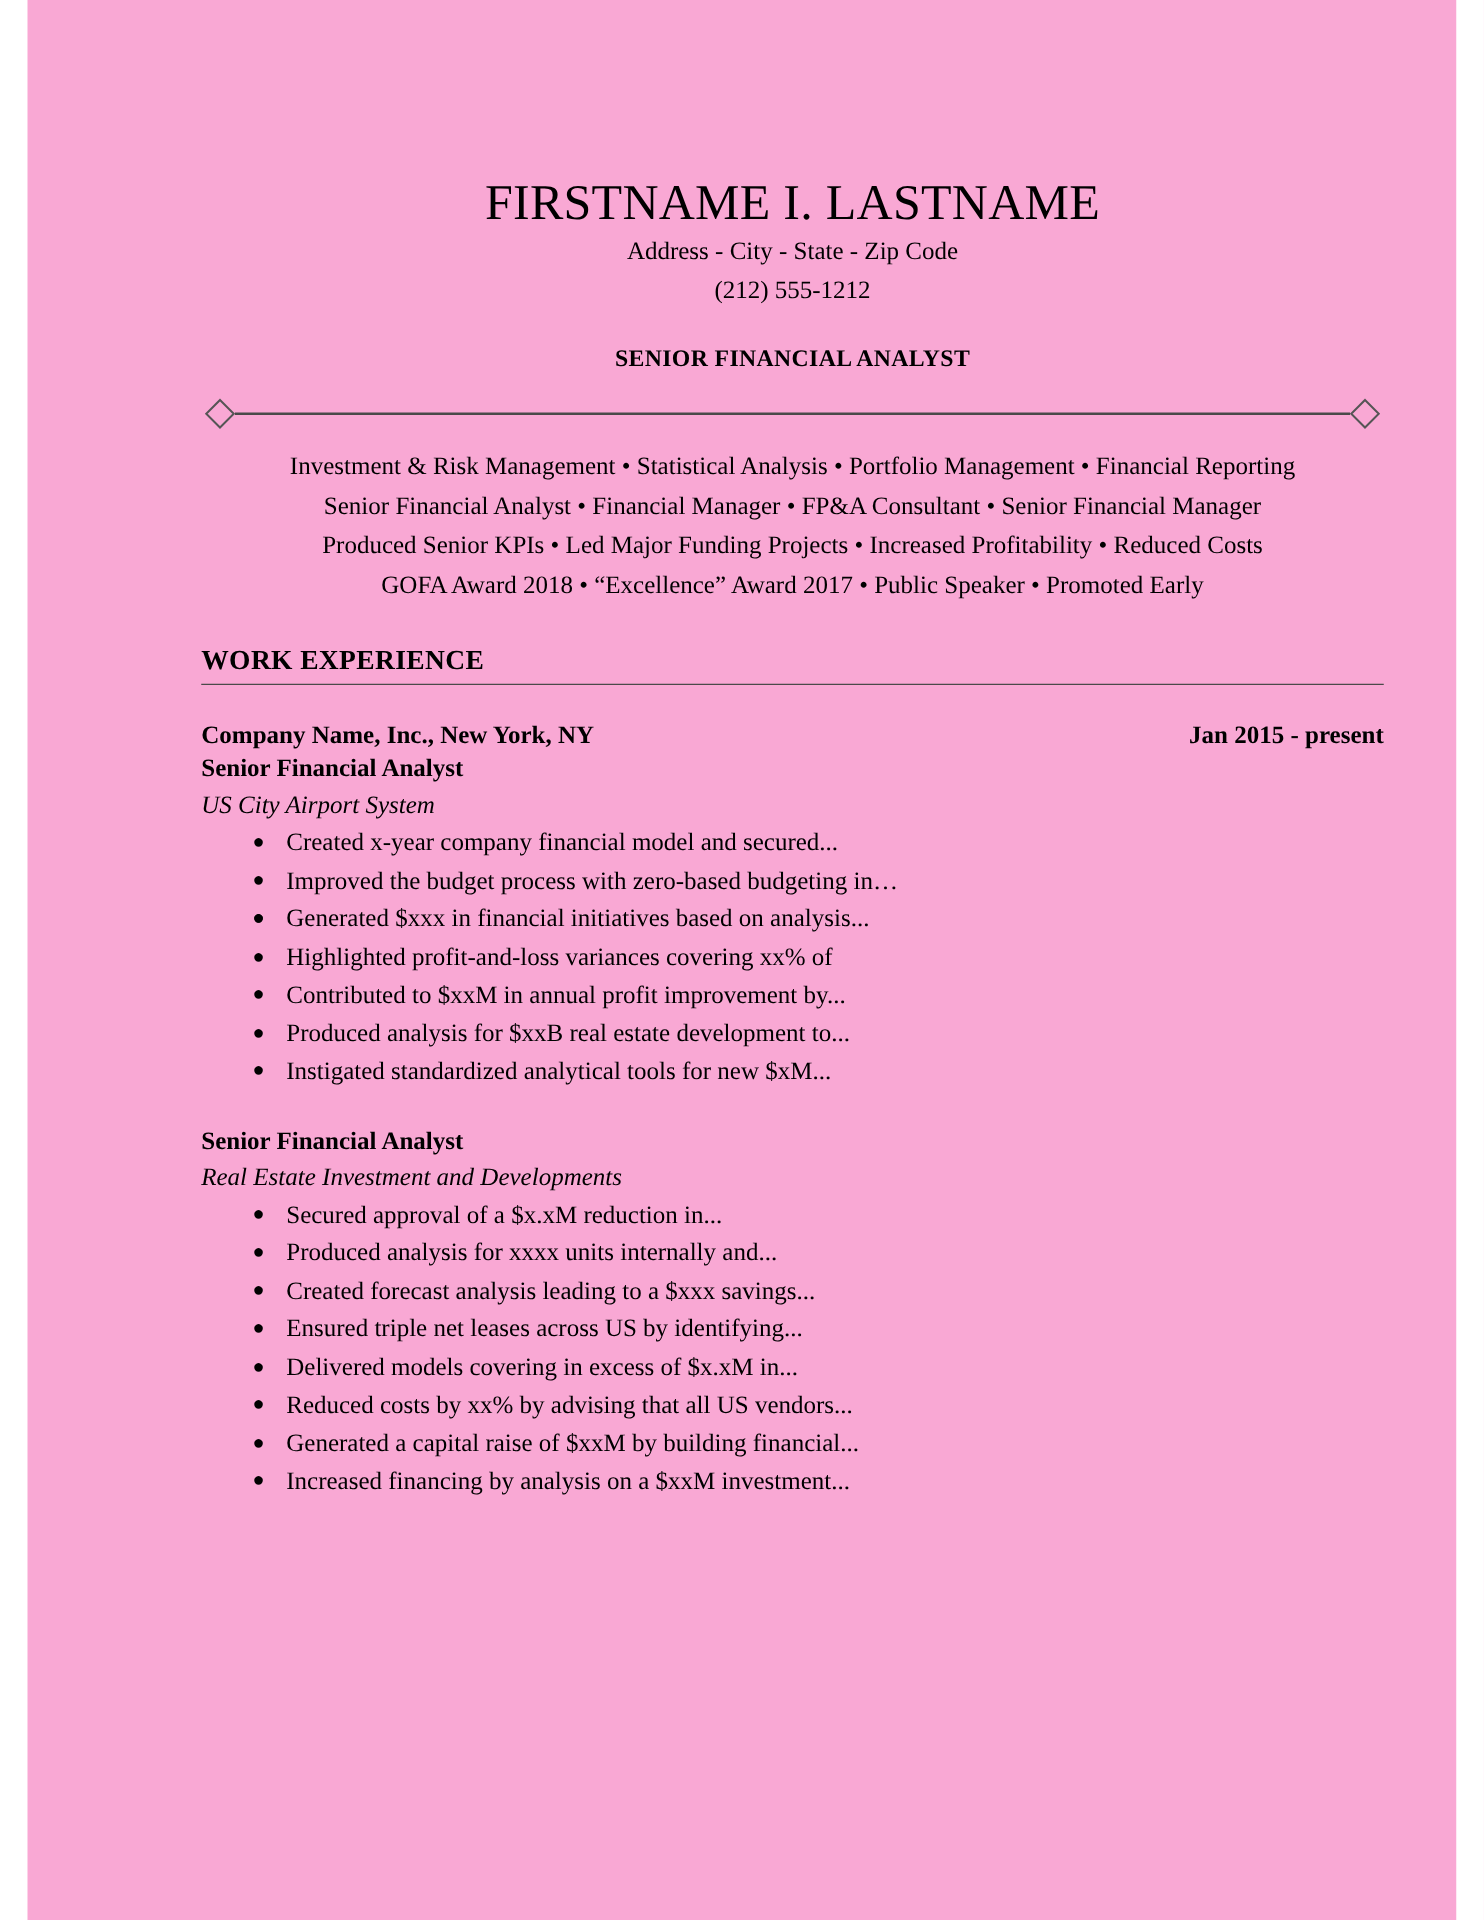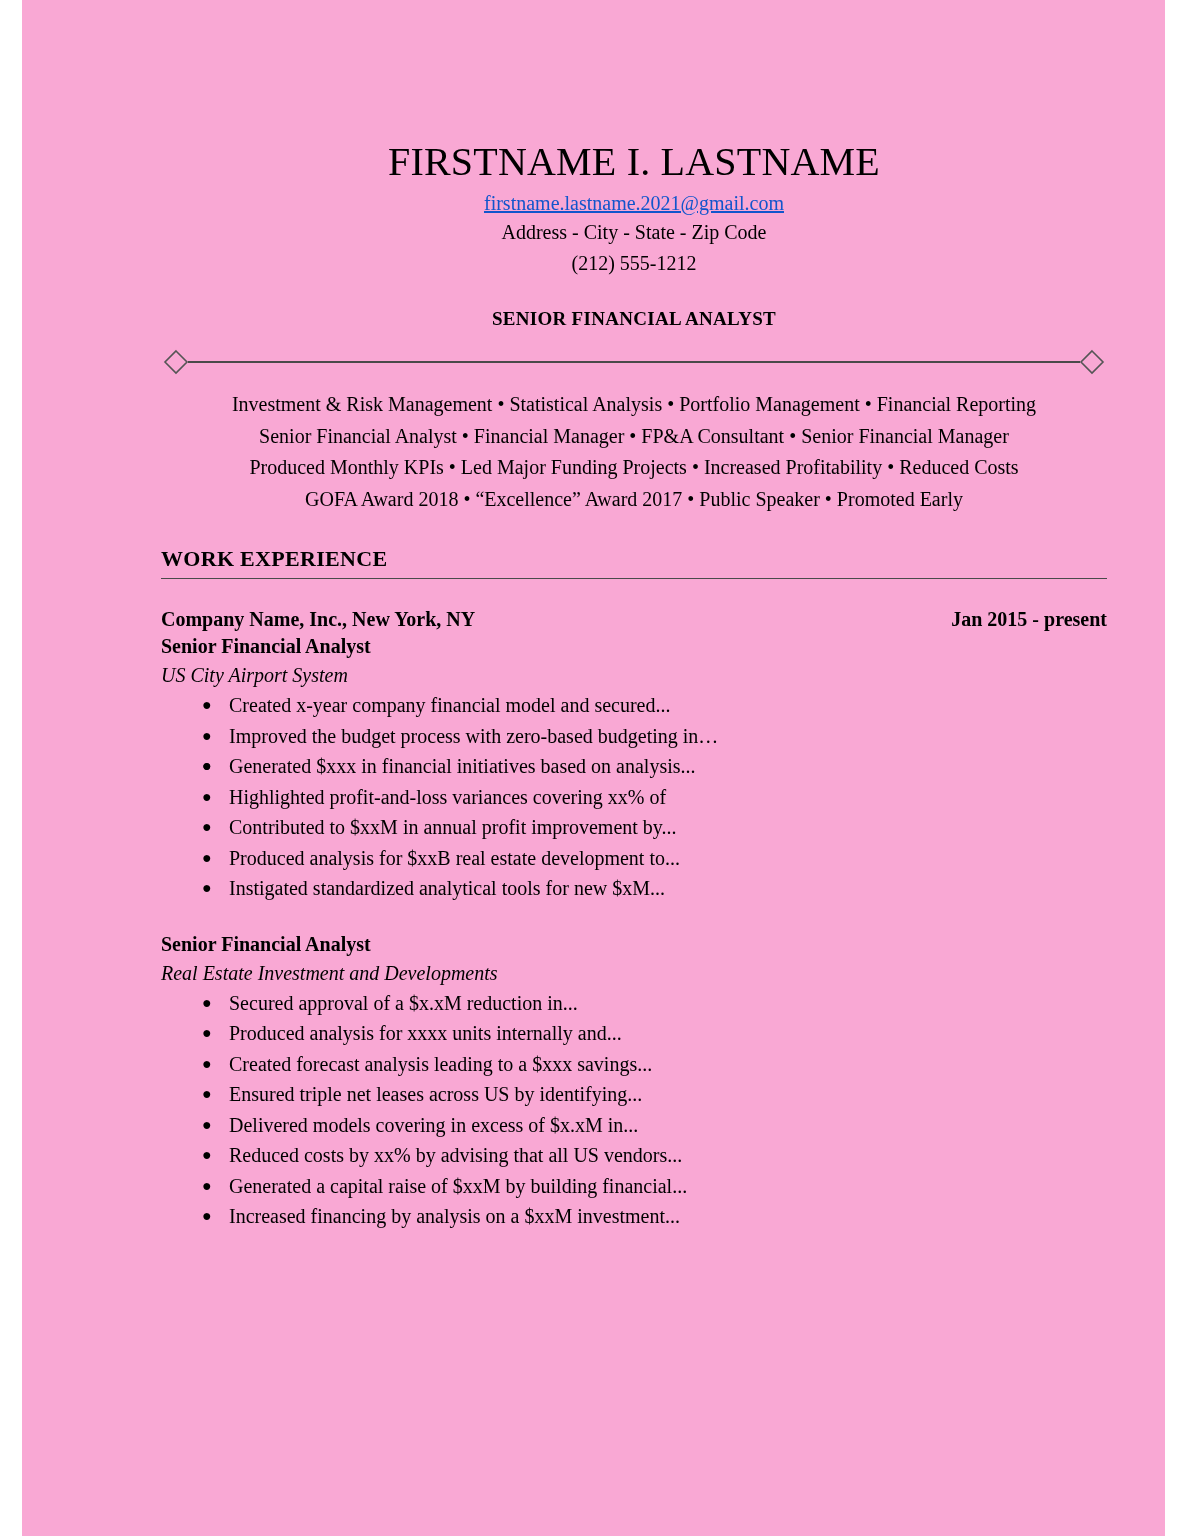--- a/index.html
+++ b/index.html
@@ -169,42 +169,39 @@
 </style>
 </head>
 <body>
 
 <div class="page">
   <div class="content">
 
     <div>
       <div class="name">FIRSTNAME I. LASTNAME</div>
 
-      <div class="email-line">
-        <span class="email-link">firstname.lastname.2021@gmail.com</span>
-      </div>
 
       <div class="address-line">Address - City - State - Zip Code</div>
       <div class="phone-line">(212) 555-1212</div>
 
       <div class="job-title-head">SENIOR FINANCIAL ANALYST</div>
     </div>
 
     <div class="divider">
       <svg class="divider-svg" viewBox="0 0 946 30" preserveAspectRatio="none">
         <line x1="27" y1="15" x2="919" y2="15" stroke="#4a4a4a" stroke-width="2"></line>
         <polygon points="15,4 26,15 15,26 4,15" fill="none" stroke="#555555" stroke-width="1.6"></polygon>
         <polygon points="931,4 942,15 931,26 920,15" fill="none" stroke="#555555" stroke-width="1.6"></polygon>
       </svg>
     </div>
 
     <div class="quals">
       <div class="qual-line">Investment &amp; Risk Management • Statistical Analysis • Portfolio Management • Financial Reporting</div>
       <div class="qual-line">Senior Financial Analyst • Financial Manager • FP&amp;A Consultant • Senior Financial Manager</div>
-      <div class="qual-line">Produced Monthly KPIs • Led Major Funding Projects • Increased Profitability • Reduced Costs</div>
+      <div class="qual-line">Produced Senior KPIs • Led Major Funding Projects • Increased Profitability • Reduced Costs</div>
       <div class="qual-line">GOFA Award 2018 • “Excellence” Award 2017 • Public Speaker • Promoted Early</div>
     </div>
 
     <div class="section">
       <div class="section-title">WORK EXPERIENCE</div>
       <div class="section-rule"></div>
 
       <div class="job">
         <div class="job-row">
           <div class="job-company">Company Name, Inc., New York, NY</div>

